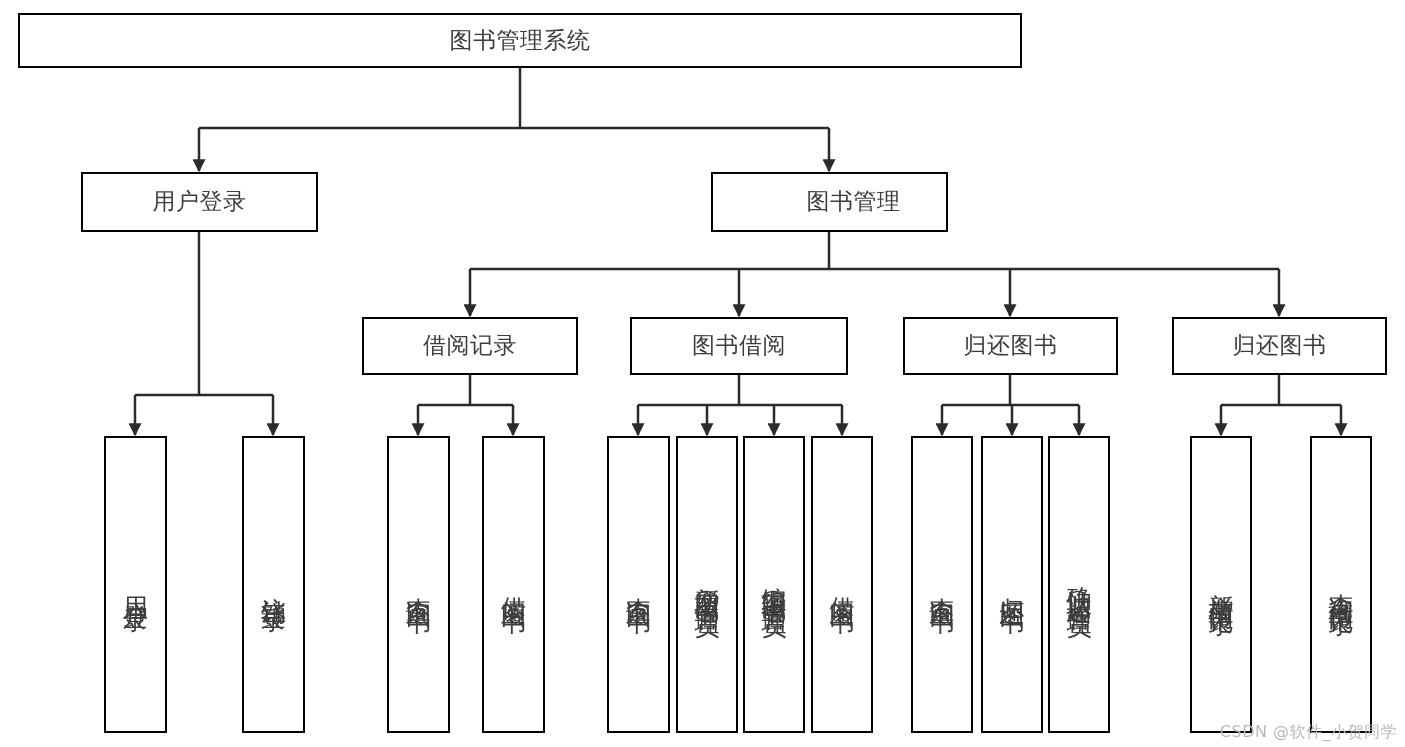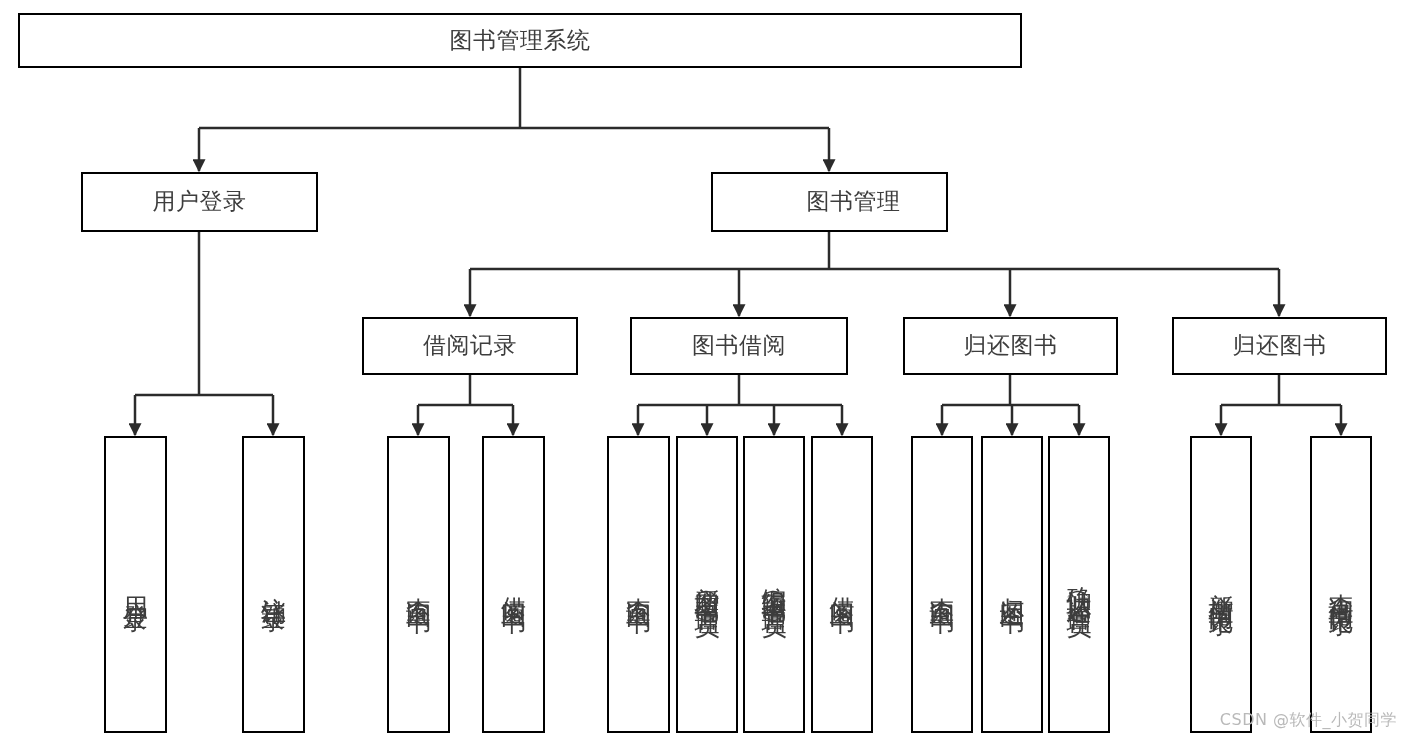--- a/index.html
+++ b/index.html
@@ -62,21 +62,21 @@
     text-orientation: upright;
     -webkit-text-orientation: upright;
     font-size: 25px;
     line-height: 1.0;
     letter-spacing: 4px;
     white-space: nowrap;
   }
   #watermark {
     position: absolute;
     right: 8px;
-    bottom: 16px;
+    bottom: 4px;
     font-size: 16px;
     color: #b9b9b9;
     letter-spacing: 0.5px;
     white-space: nowrap;
     user-select: none;
   }
 </style>
 </head>
 <body>
 

